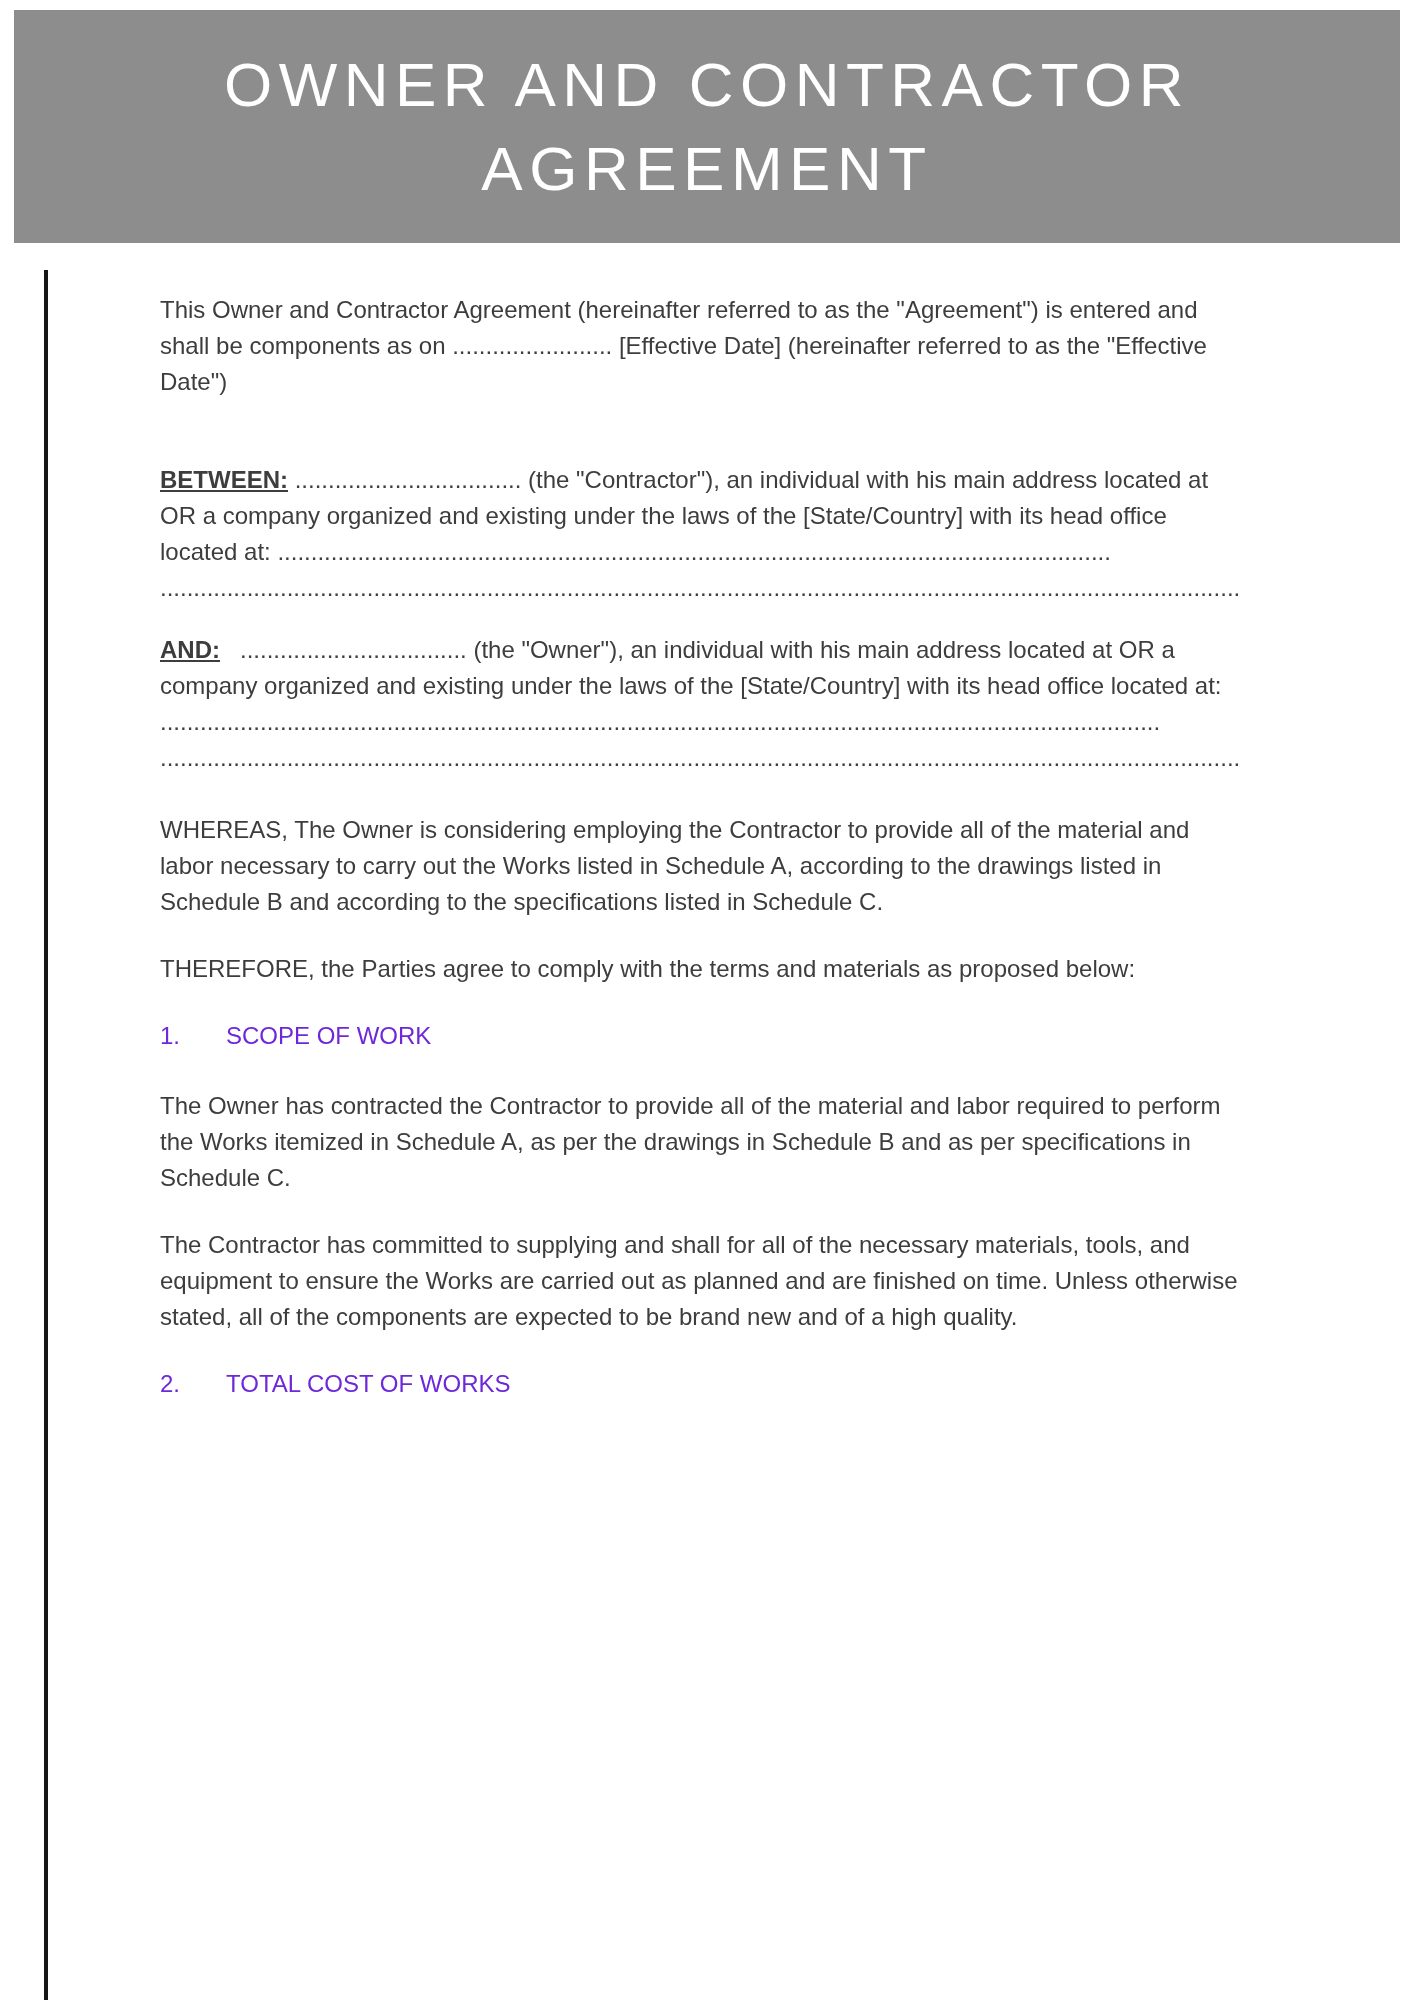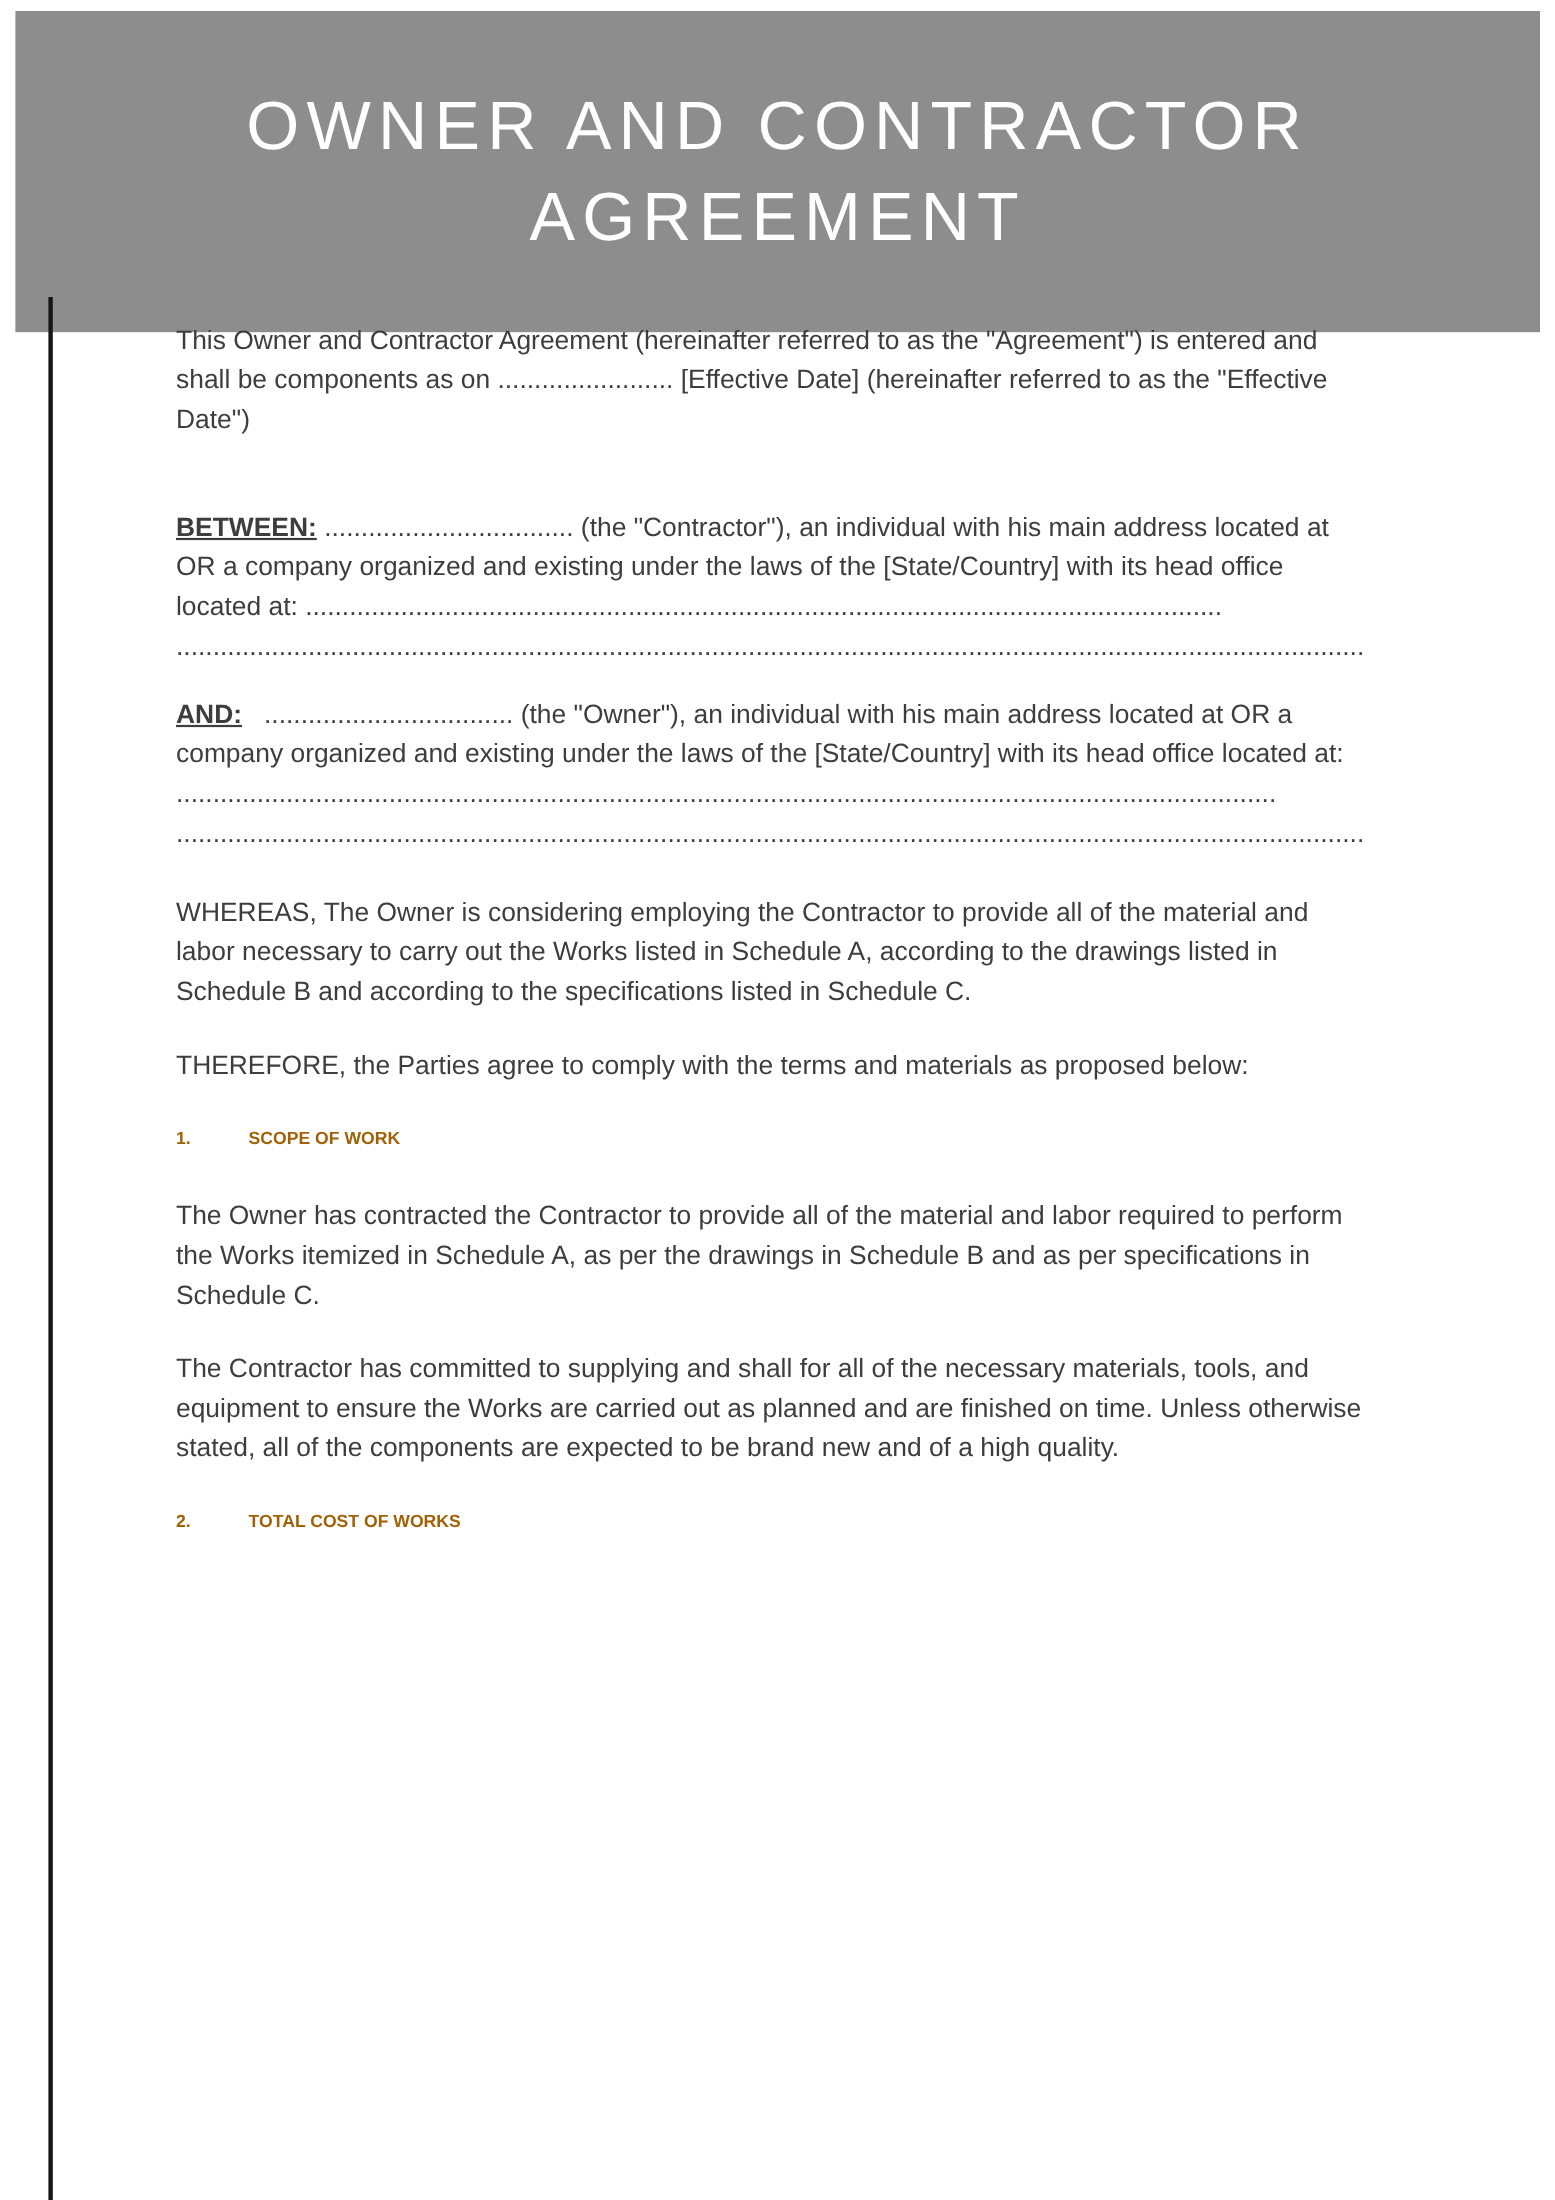--- a/index.html
+++ b/index.html
@@ -12,21 +12,21 @@
   }
   .page {
     position: relative;
     width: 1414px;
     height: 2000px;
     background: #ffffff;
     overflow: hidden;
   }
   .banner {
     margin: 10px 14px 0 14px;
-    height: 292px;
+    height: 233px;
     background: #8d8d8d;
     display: flex;
     align-items: center;
     justify-content: center;
   }
   .doc-title {
     margin: 0;
     text-align: center;
     color: #ffffff;
     font-size: 62px;
@@ -63,23 +63,23 @@
   .dotrow {
     max-height: 36px;
     overflow: hidden;
     overflow-wrap: anywhere;
     line-height: 36px;
     margin: 0 0 26px 0;
   }
   .dotrow.gap-after { margin-bottom: 36px; }
   .lead { font-weight: 700; text-decoration: underline; }
   .section-heading {
-    font-size: 16px;
-    font-weight: 700;
-    color: #a16207;
+    font-size: 24px;
+    font-weight: 400;
+    color: #6d28d9;
     margin: 0 0 34px 0;
     line-height: 36px;
   }
   .sec-num { display: inline-block; width: 66px; }
 </style>
 </head>
 <body>
 
 <div class="page">
 

